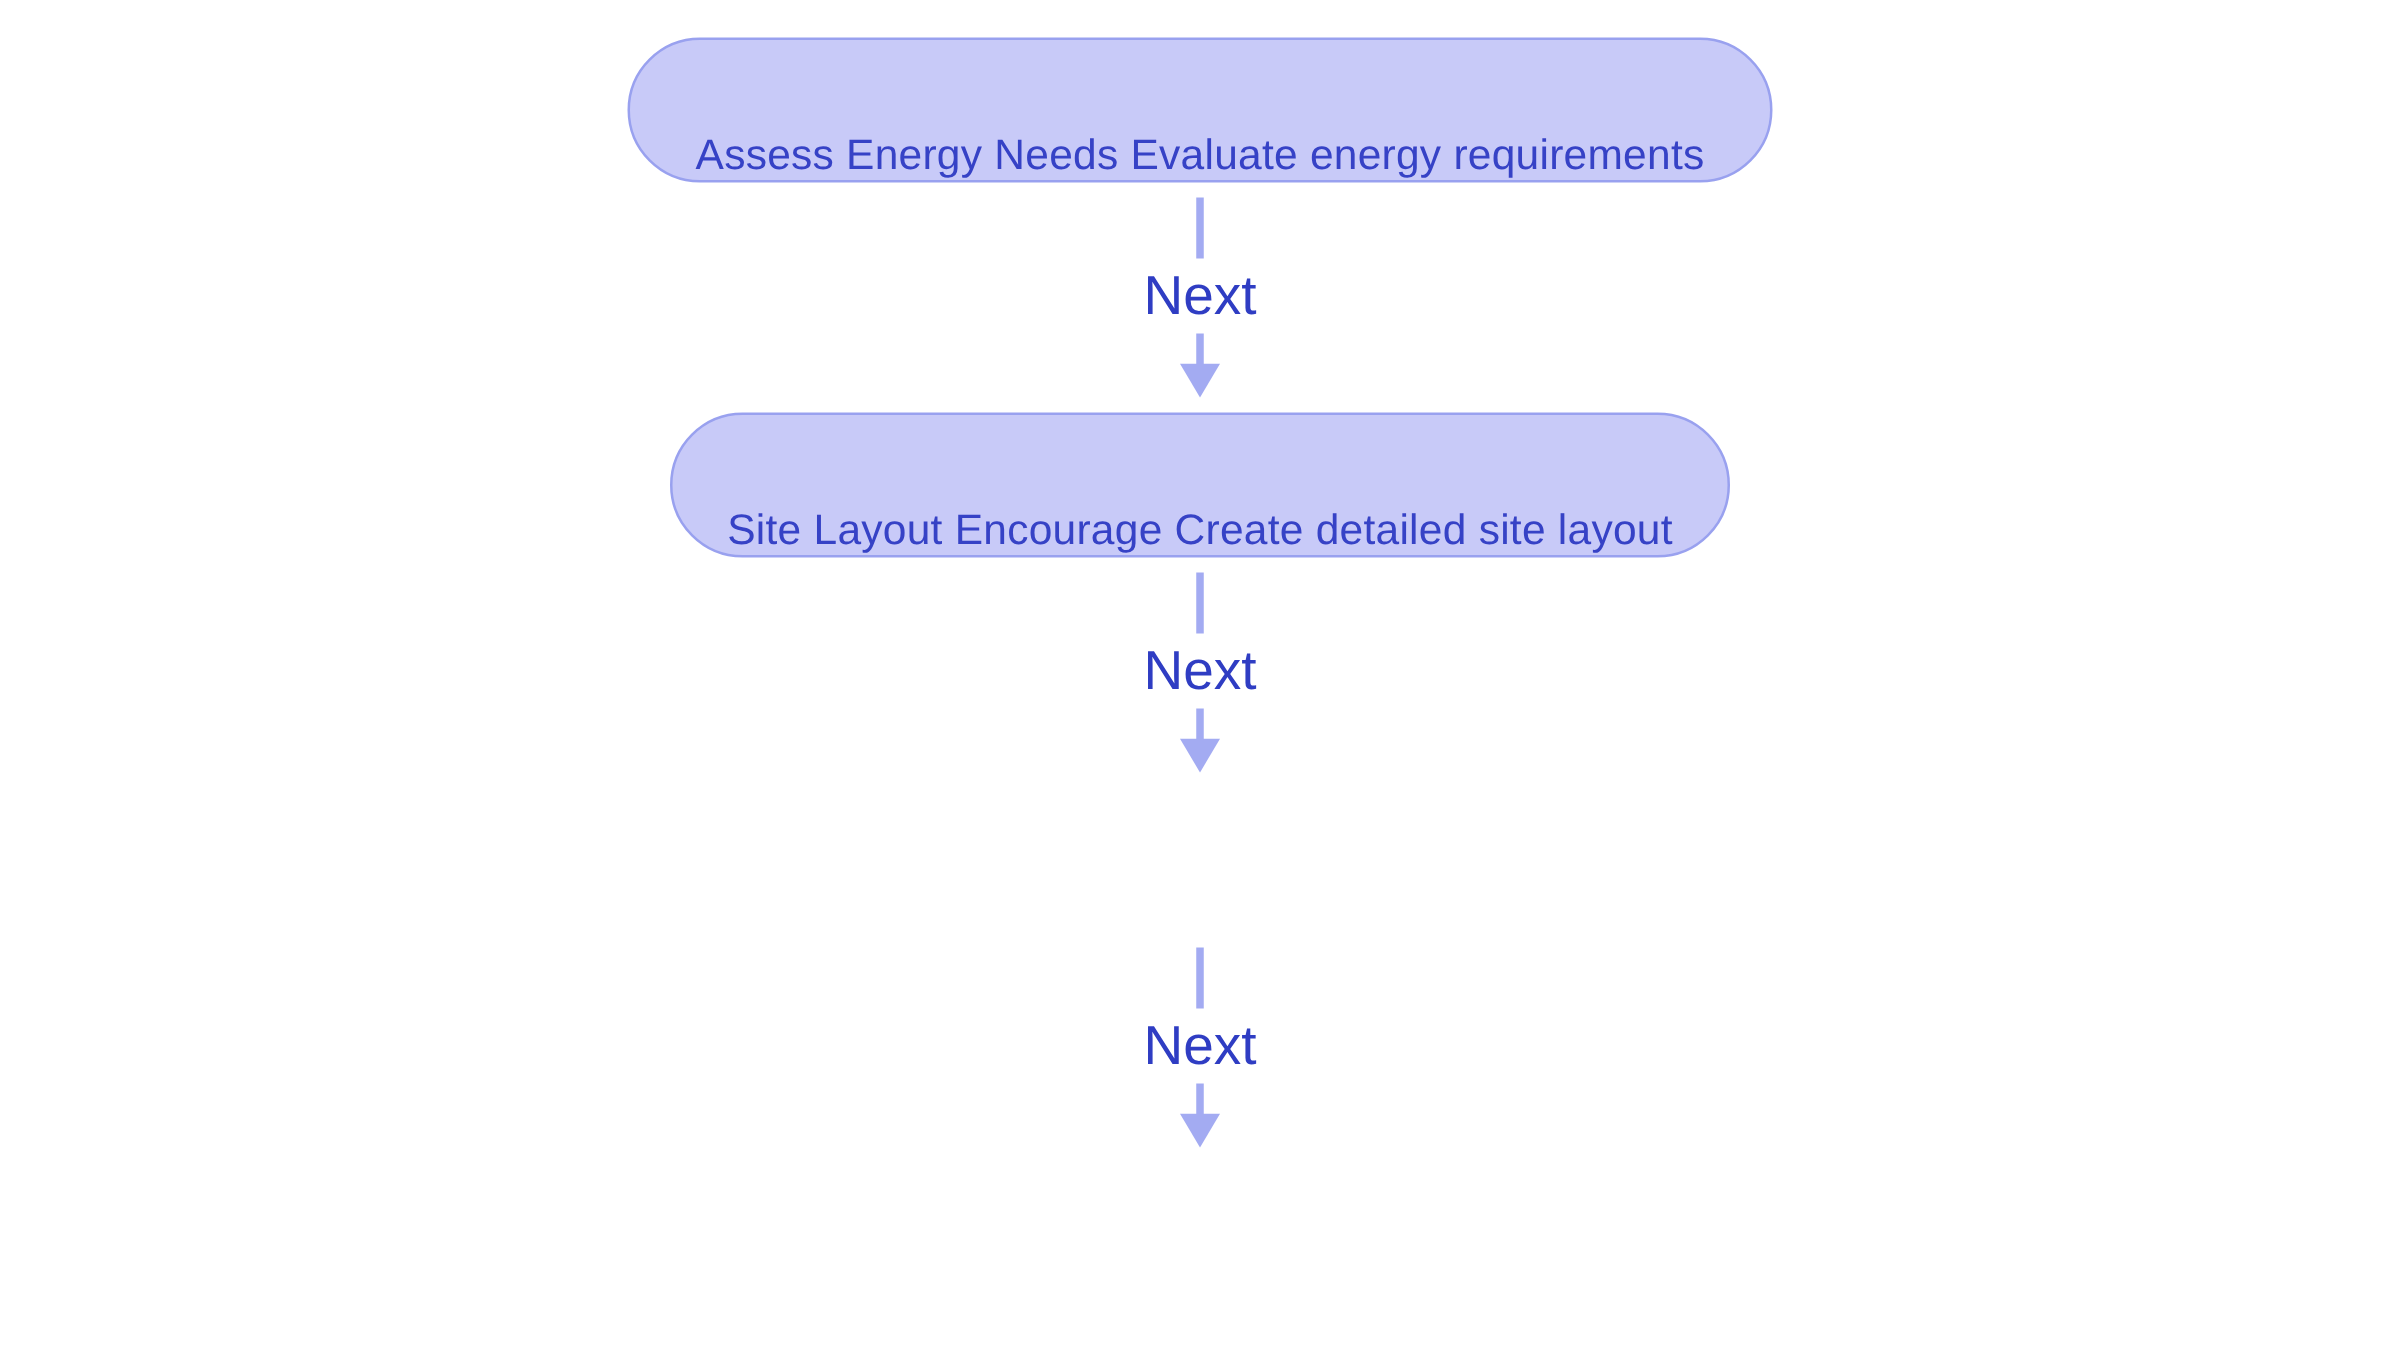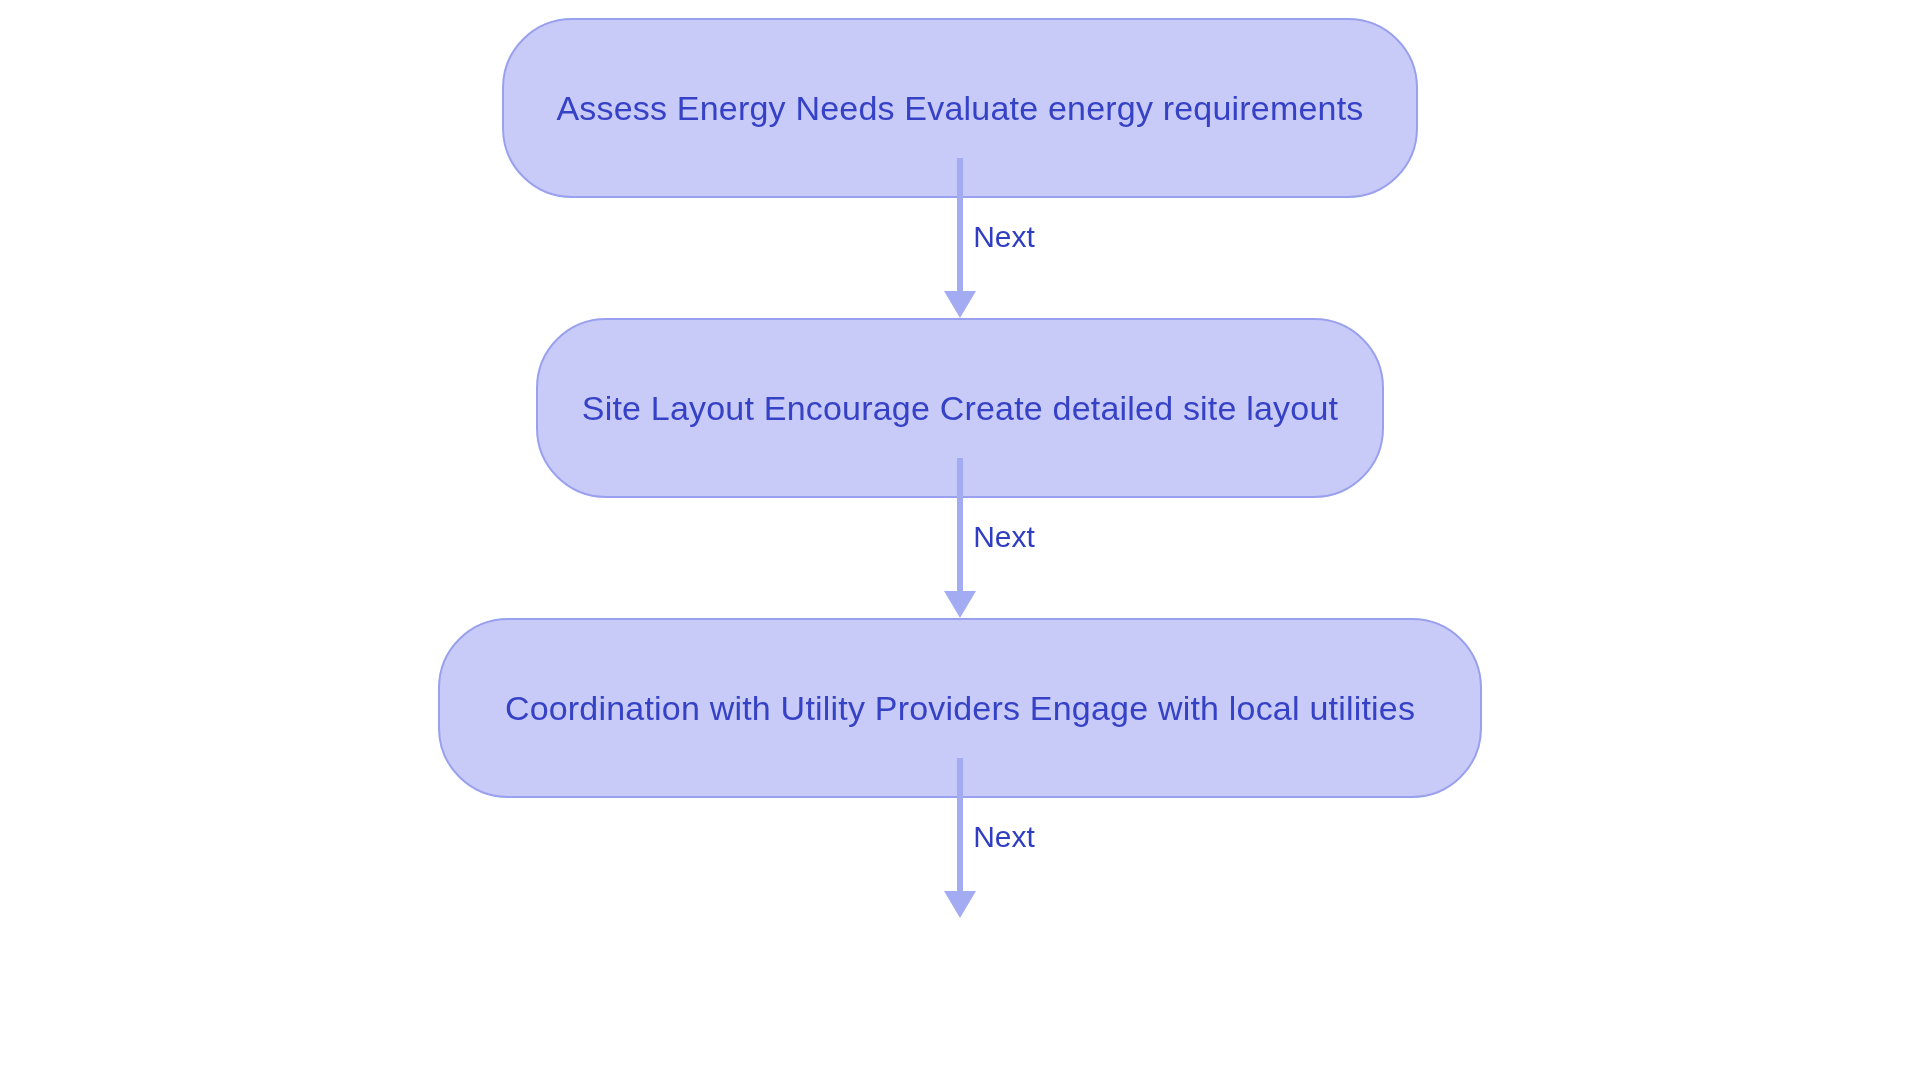--- a/index.html
+++ b/index.html
@@ -18,27 +18,28 @@
     font-family: "Liberation Sans", sans-serif;
     overflow: hidden;
   }
   .canvas {
     position: relative;
     width: 1920px; height: 1083px;
     background: var(--background);
   }
   .node {
     position: absolute;
-    height: 180px;
+    height: 116px;
     border-radius: 70px;
     background: var(--node-fill);
     border: 2px solid var(--node-border);
     display: flex;
-    align-items: center;
+    align-items: flex-end;
     justify-content: center;
+    margin-top: 12px;
   }
   .node-label {
     font-size: 34px;
     color: var(--node-text);
     white-space: nowrap;
     letter-spacing: 0.2px;
   }
   .node-0 { left: 502px; top: 18px;  width: 916px; }
   .node-1 { left: 536px; top: 318px; width: 848px; }
   .node-2 { left: 438px; top: 618px; width: 1044px; }
@@ -69,24 +70,23 @@
     border-left: 16px solid transparent;
     border-right: 16px solid transparent;
     border-top: 27px solid var(--edge-line);
   }
   .edge-label {
     position: absolute;
     left: 50%; top: 50%;
     transform: translate(-50%, -52%);
     background: var(--edge-label-bg);
     color: var(--edge-label-text);
-    font-size: 30px;
+    font-size: 44px;
     padding: 5px 8px;
     white-space: nowrap;
-    margin-left: 44px;
   }
 </style>
 </head>
 <body>
 
 <div class="canvas">
 
   <div class="node node-0">
     <span class="node-label">Assess Energy Needs Evaluate energy requirements</span>
   </div>
@@ -100,23 +100,20 @@
   <div class="node node-1">
     <span class="node-label">Site Layout Encourage Create detailed site layout</span>
   </div>
 
   <div class="edge edge-1">
     <div class="edge-line"></div>
     <div class="edge-arrowhead"></div>
     <div class="edge-label">Next</div>
   </div>
 
-  <div class="node node-2">
-    <span class="node-label">Coordination with Utility Providers Engage with local utilities</span>
-  </div>
 
   <div class="edge edge-2">
     <div class="edge-line"></div>
     <div class="edge-arrowhead"></div>
     <div class="edge-label">Next</div>
   </div>
 
 
 </div>
 

